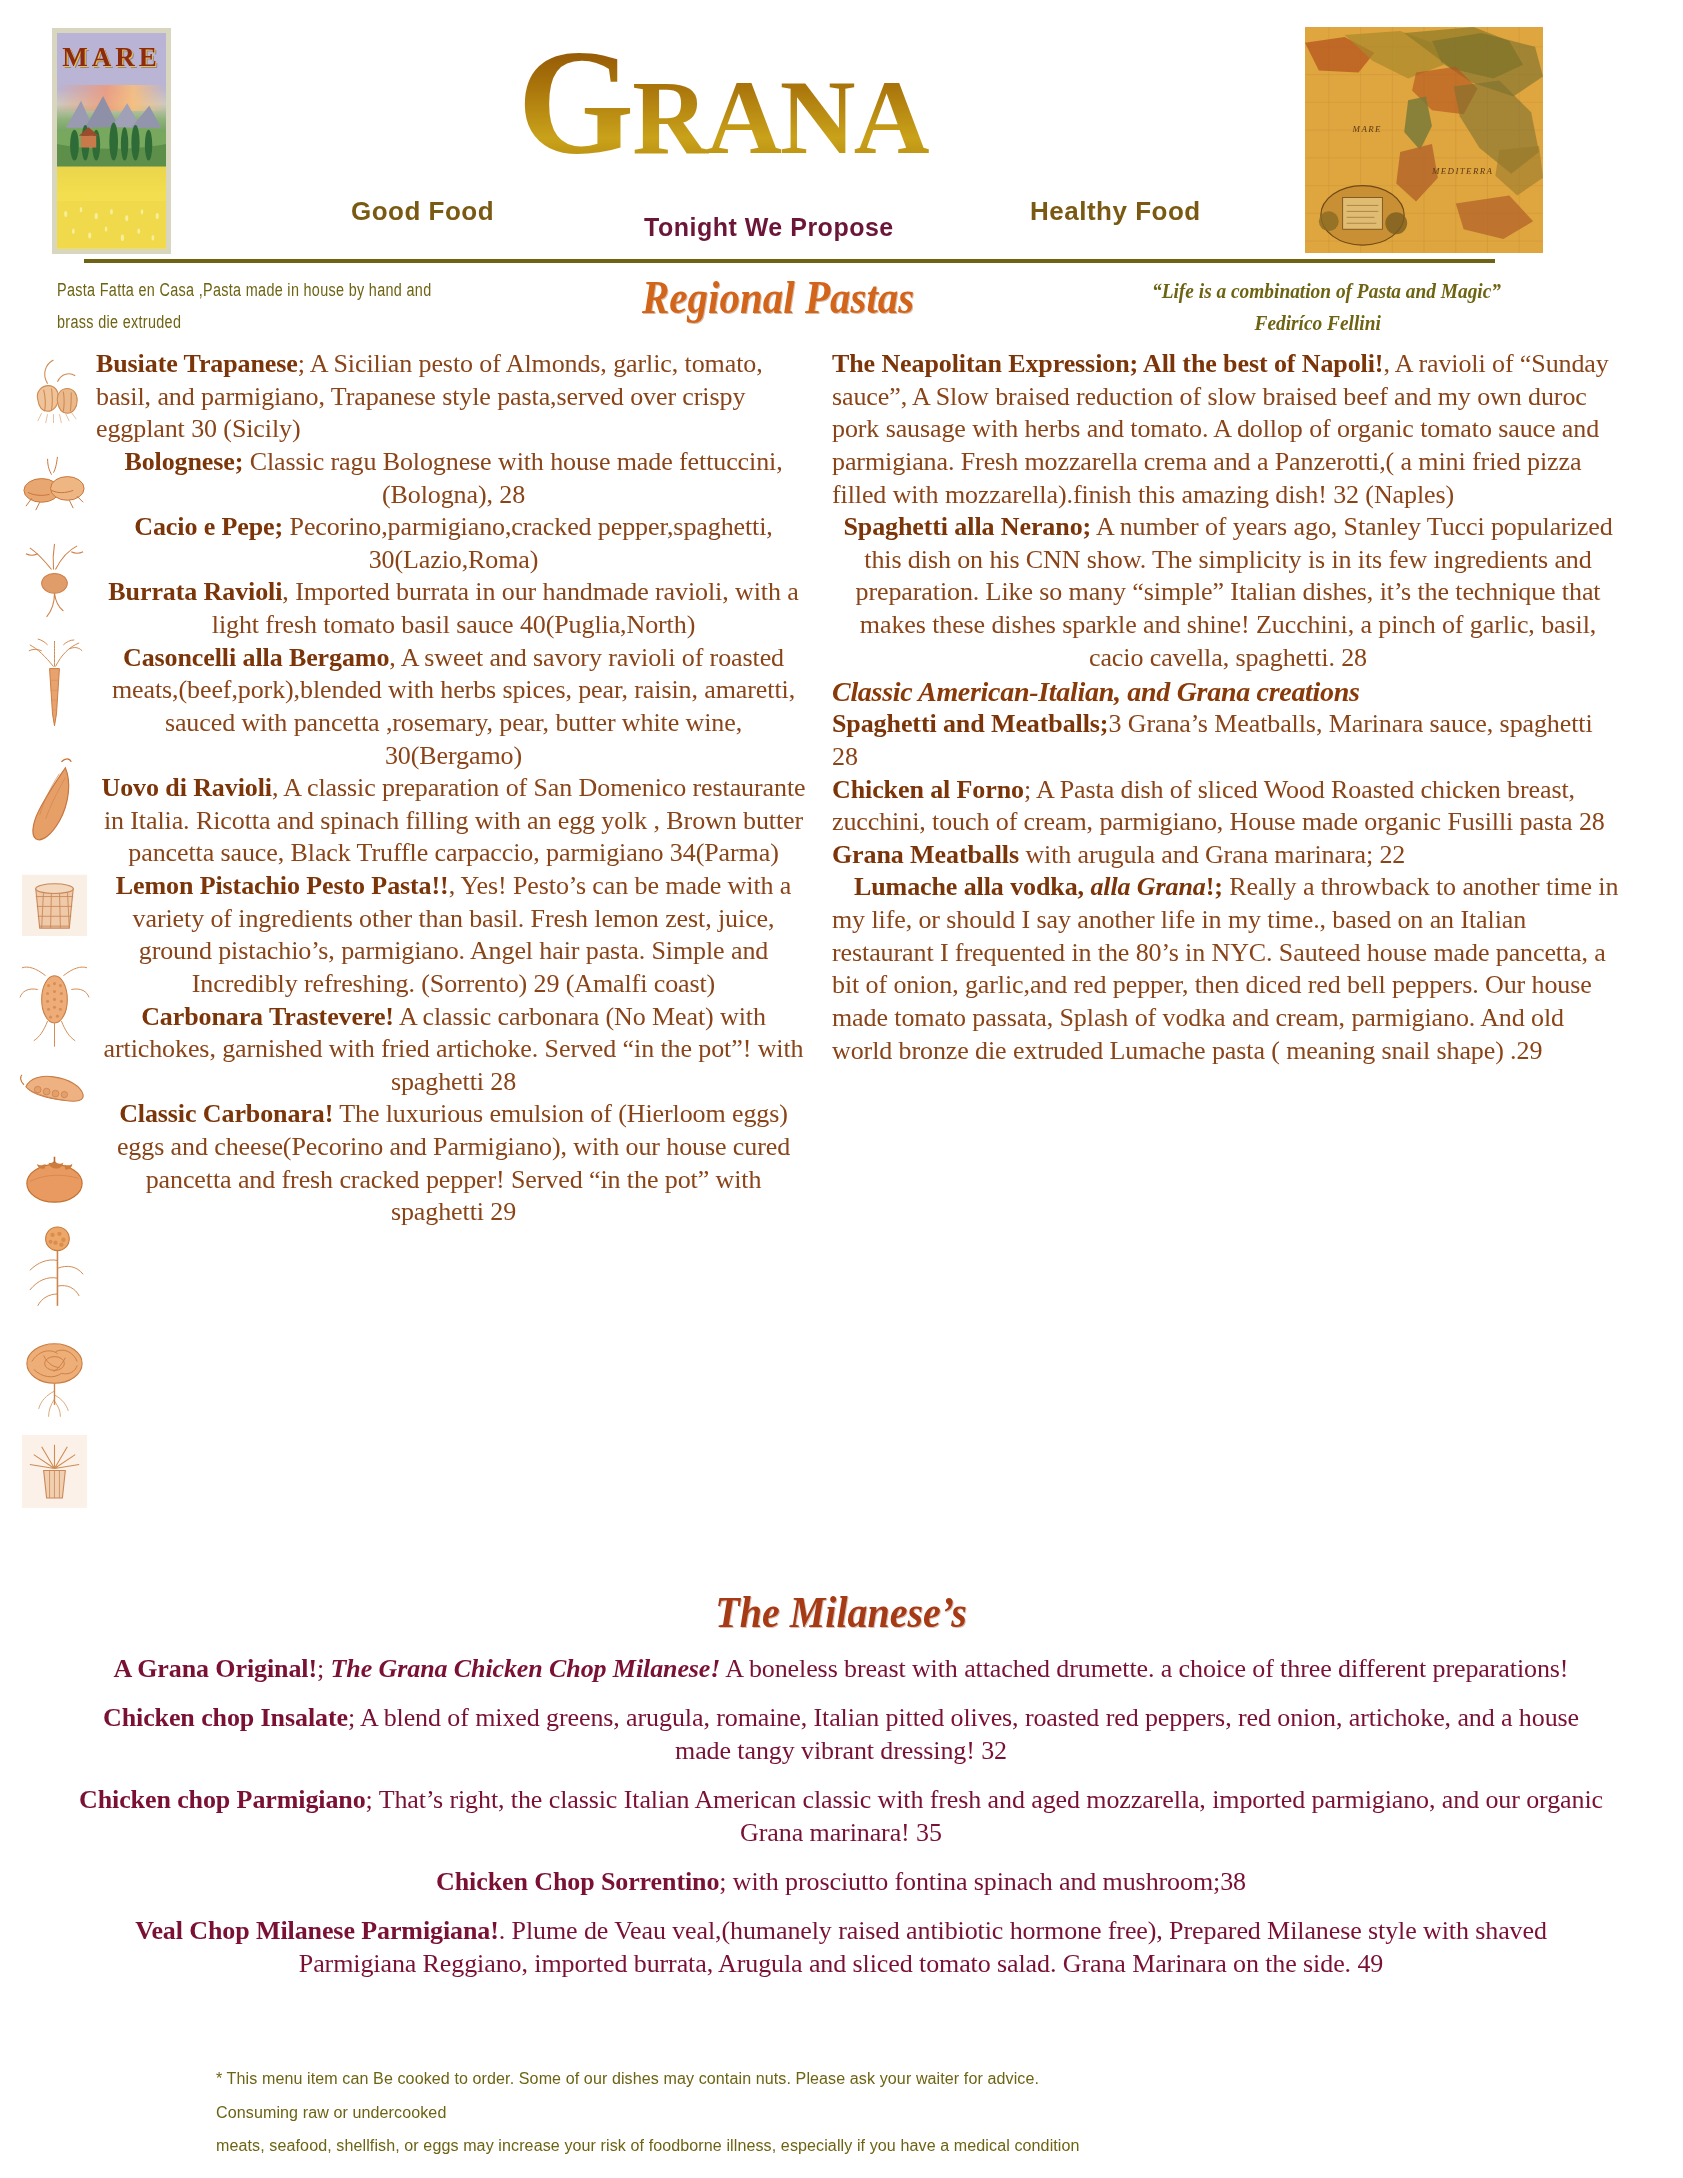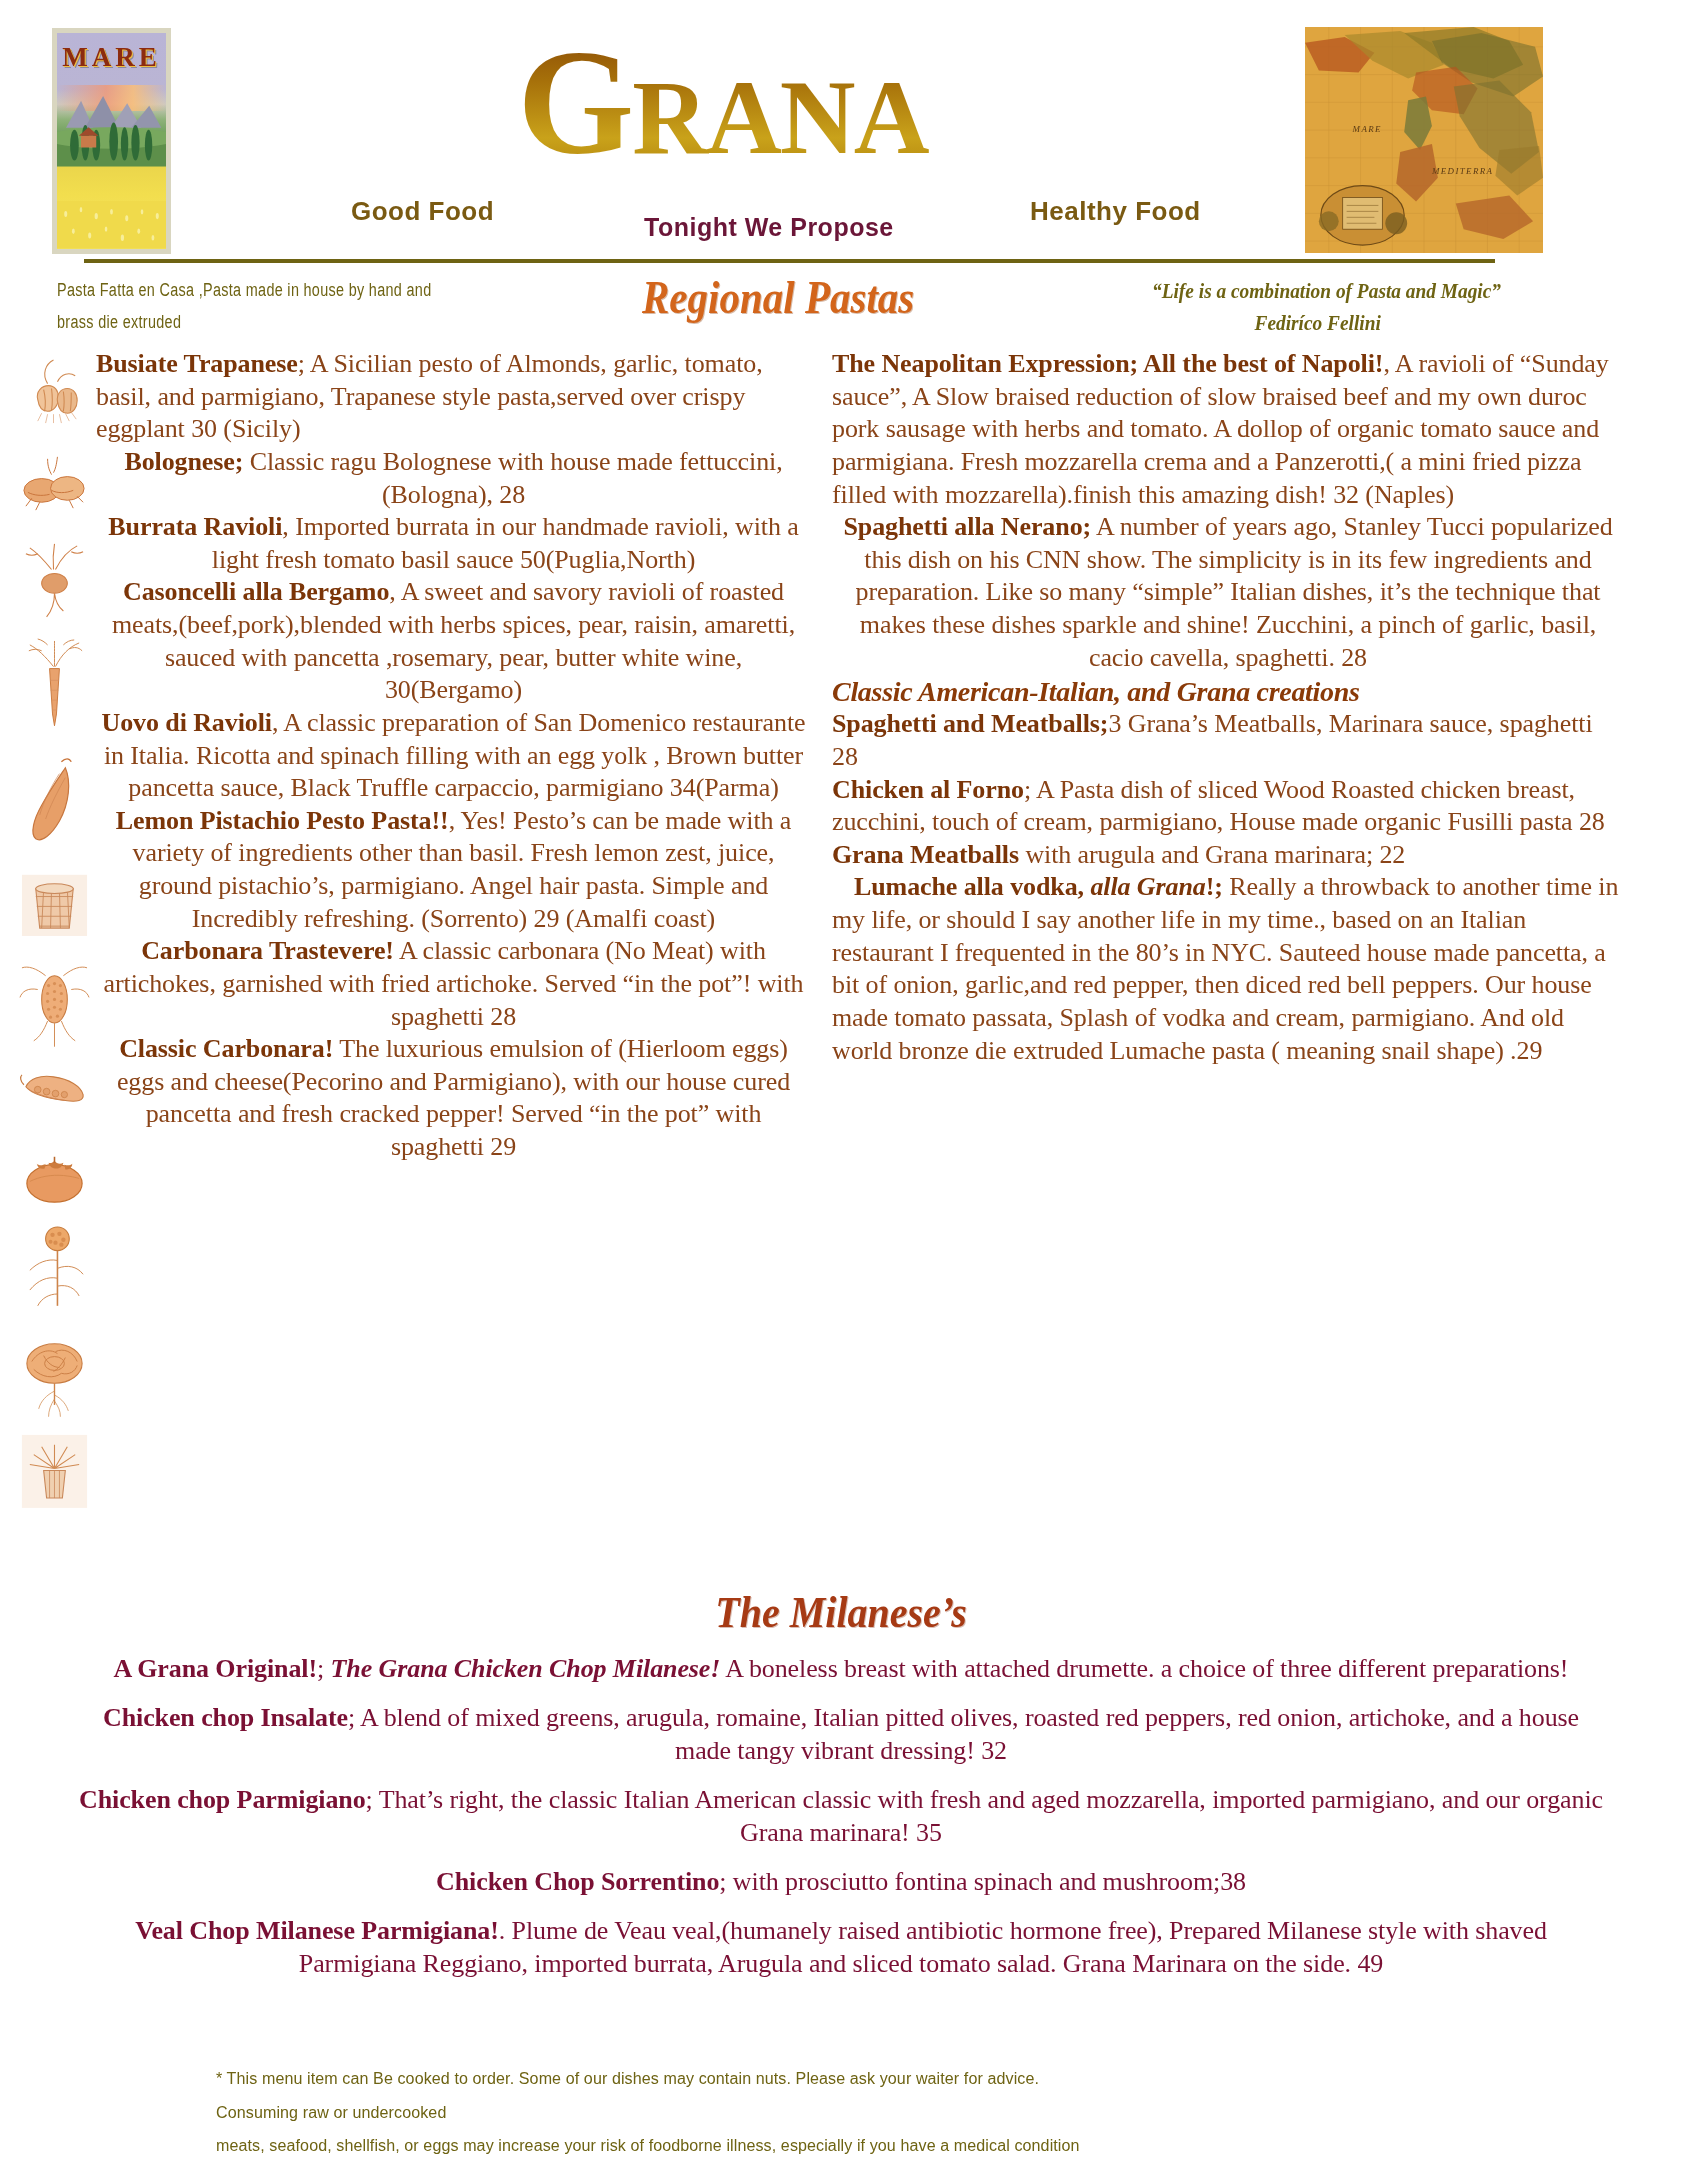--- a/index.html
+++ b/index.html
@@ -575,22 +575,23 @@
 </div>
 
 <div class="menu-body" style="position:absolute; left:0; top:348px; width:1683px;">
 
   <div class="col-left">
 
     <p class="dish align-left"><b>Busiate Trapanese</b><span>;</span><span> A Sicilian pesto of Almonds, garlic, tomato, basil, and parmigiano, Trapanese style pasta,served over crispy eggplant 30 (Sicily)</span></p>
 
     <p class="dish align-center"><b>Bolognese;</b><span> Classic ragu Bolognese with house made fettuccini, (Bologna), 28</span></p>
 
-
-    <p class="dish align-center"><b>Burrata Ravioli</b><span>,</span><span> Imported burrata in our handmade ravioli, with a light fresh tomato basil sauce 50(Puglia,North)</span></p>
+    <p class="dish align-center"><b>Cacio e Pepe;</b><span> Pecorino,parmigiano,cracked pepper,spaghetti, 30(Lazio,Roma)</span></p>
+
+    <p class="dish align-center"><b>Burrata Ravioli</b><span>,</span><span> Imported burrata in our handmade ravioli, with a light fresh tomato basil sauce 40(Puglia,North)</span></p>
 
     <p class="dish align-center"><b>Casoncelli alla Bergamo</b><span>,</span><span> A sweet and savory ravioli of roasted meats,(beef,pork),blended with herbs spices, pear, raisin, amaretti, sauced with pancetta ,rosemary, pear, butter white wine, 30(Bergamo)</span></p>
 
     <p class="dish align-center"><b>Uovo di Ravioli</b><span>,</span><span> A classic preparation of San Domenico restaurante in Italia. Ricotta and spinach filling with an egg yolk , Brown butter pancetta sauce, Black Truffle carpaccio, parmigiano  34(Parma)</span></p>
 
     <p class="dish align-center"><b>Lemon Pistachio Pesto Pasta!!</b><span>,</span><span> Yes! Pesto’s can be made with a variety of ingredients other than basil.  Fresh lemon zest, juice, ground pistachio’s, parmigiano. Angel hair pasta. Simple and Incredibly refreshing.   (Sorrento) 29 (Amalfi coast)</span></p>
 
     <p class="dish align-center"><b>Carbonara Trastevere!</b><span> A classic carbonara (No Meat) with artichokes, garnished with fried artichoke. Served “in the pot”! with spaghetti 28</span></p>
 
     <p class="dish align-center"><b>Classic Carbonara!</b><span> The luxurious emulsion of (Hierloom eggs) eggs and cheese(Pecorino and Parmigiano), with our house cured pancetta and fresh cracked pepper! Served “in the pot” with spaghetti  29</span></p>

